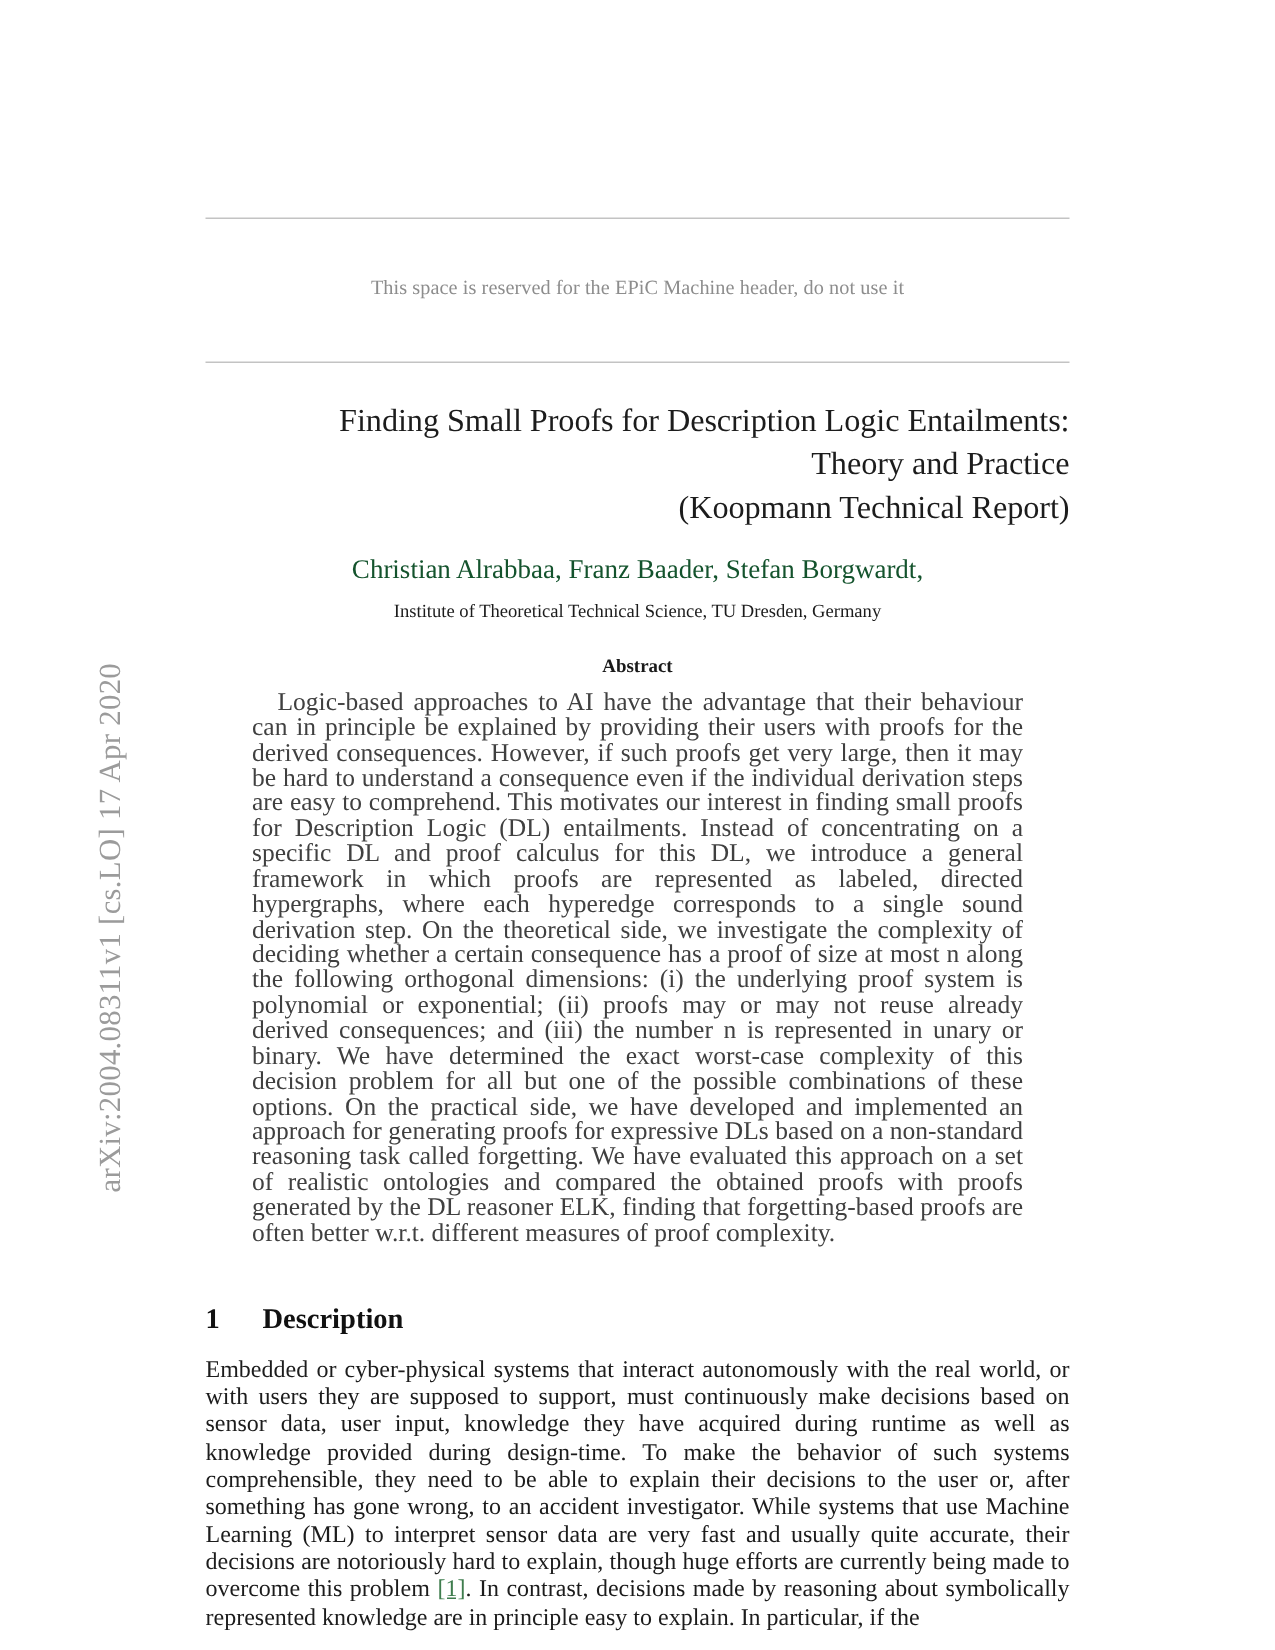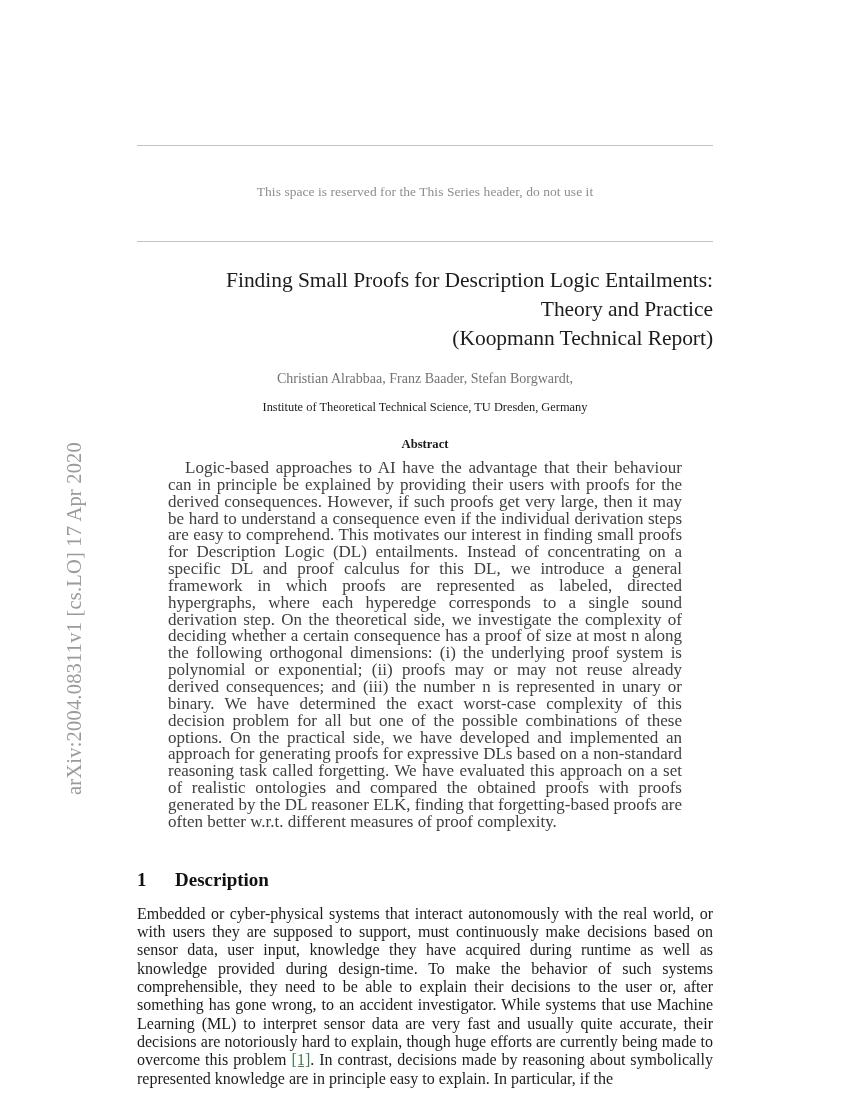--- a/index.html
+++ b/index.html
@@ -75,23 +75,23 @@
     font-weight: normal;
     color: #1c1c1c;
     letter-spacing: -0.05px;
   }
 
   .authors {
     text-align: center;
     padding-top: 15px;
   }
   .authors-line {
-    font-size: 14px;
+    font-size: 18px;
     line-height: 22px;
-    color: #737373;
+    color: #14532d;
   }
 
   .affiliation {
     text-align: center;
     font-size: 12.4px;
     padding-top: 10px;
     color: #1c1c1c;
   }
 
   
@@ -137,21 +137,21 @@
 <body>
 
 <div class="arxiv-stamp">
   <div class="arxiv-stamp-text">arXiv:2004.08311v1  [cs.LO]  17 Apr 2020</div>
 </div>
 
 <div class="page">
 
   <div class="rule rule-top"></div>
 
-  <div class="epic-header">This space is reserved for the This Series header, do not use it</div>
+  <div class="epic-header">This space is reserved for the EPiC Machine header, do not use it</div>
 
   <div class="rule rule-bottom"></div>
 
   <div class="title-block">
     <div class="title-line">Finding Small Proofs for Description Logic Entailments:</div>
     <div class="title-line">Theory and Practice</div>
     <div class="title-line">(Koopmann Technical Report)</div>
   </div>
 
   <div class="authors">

